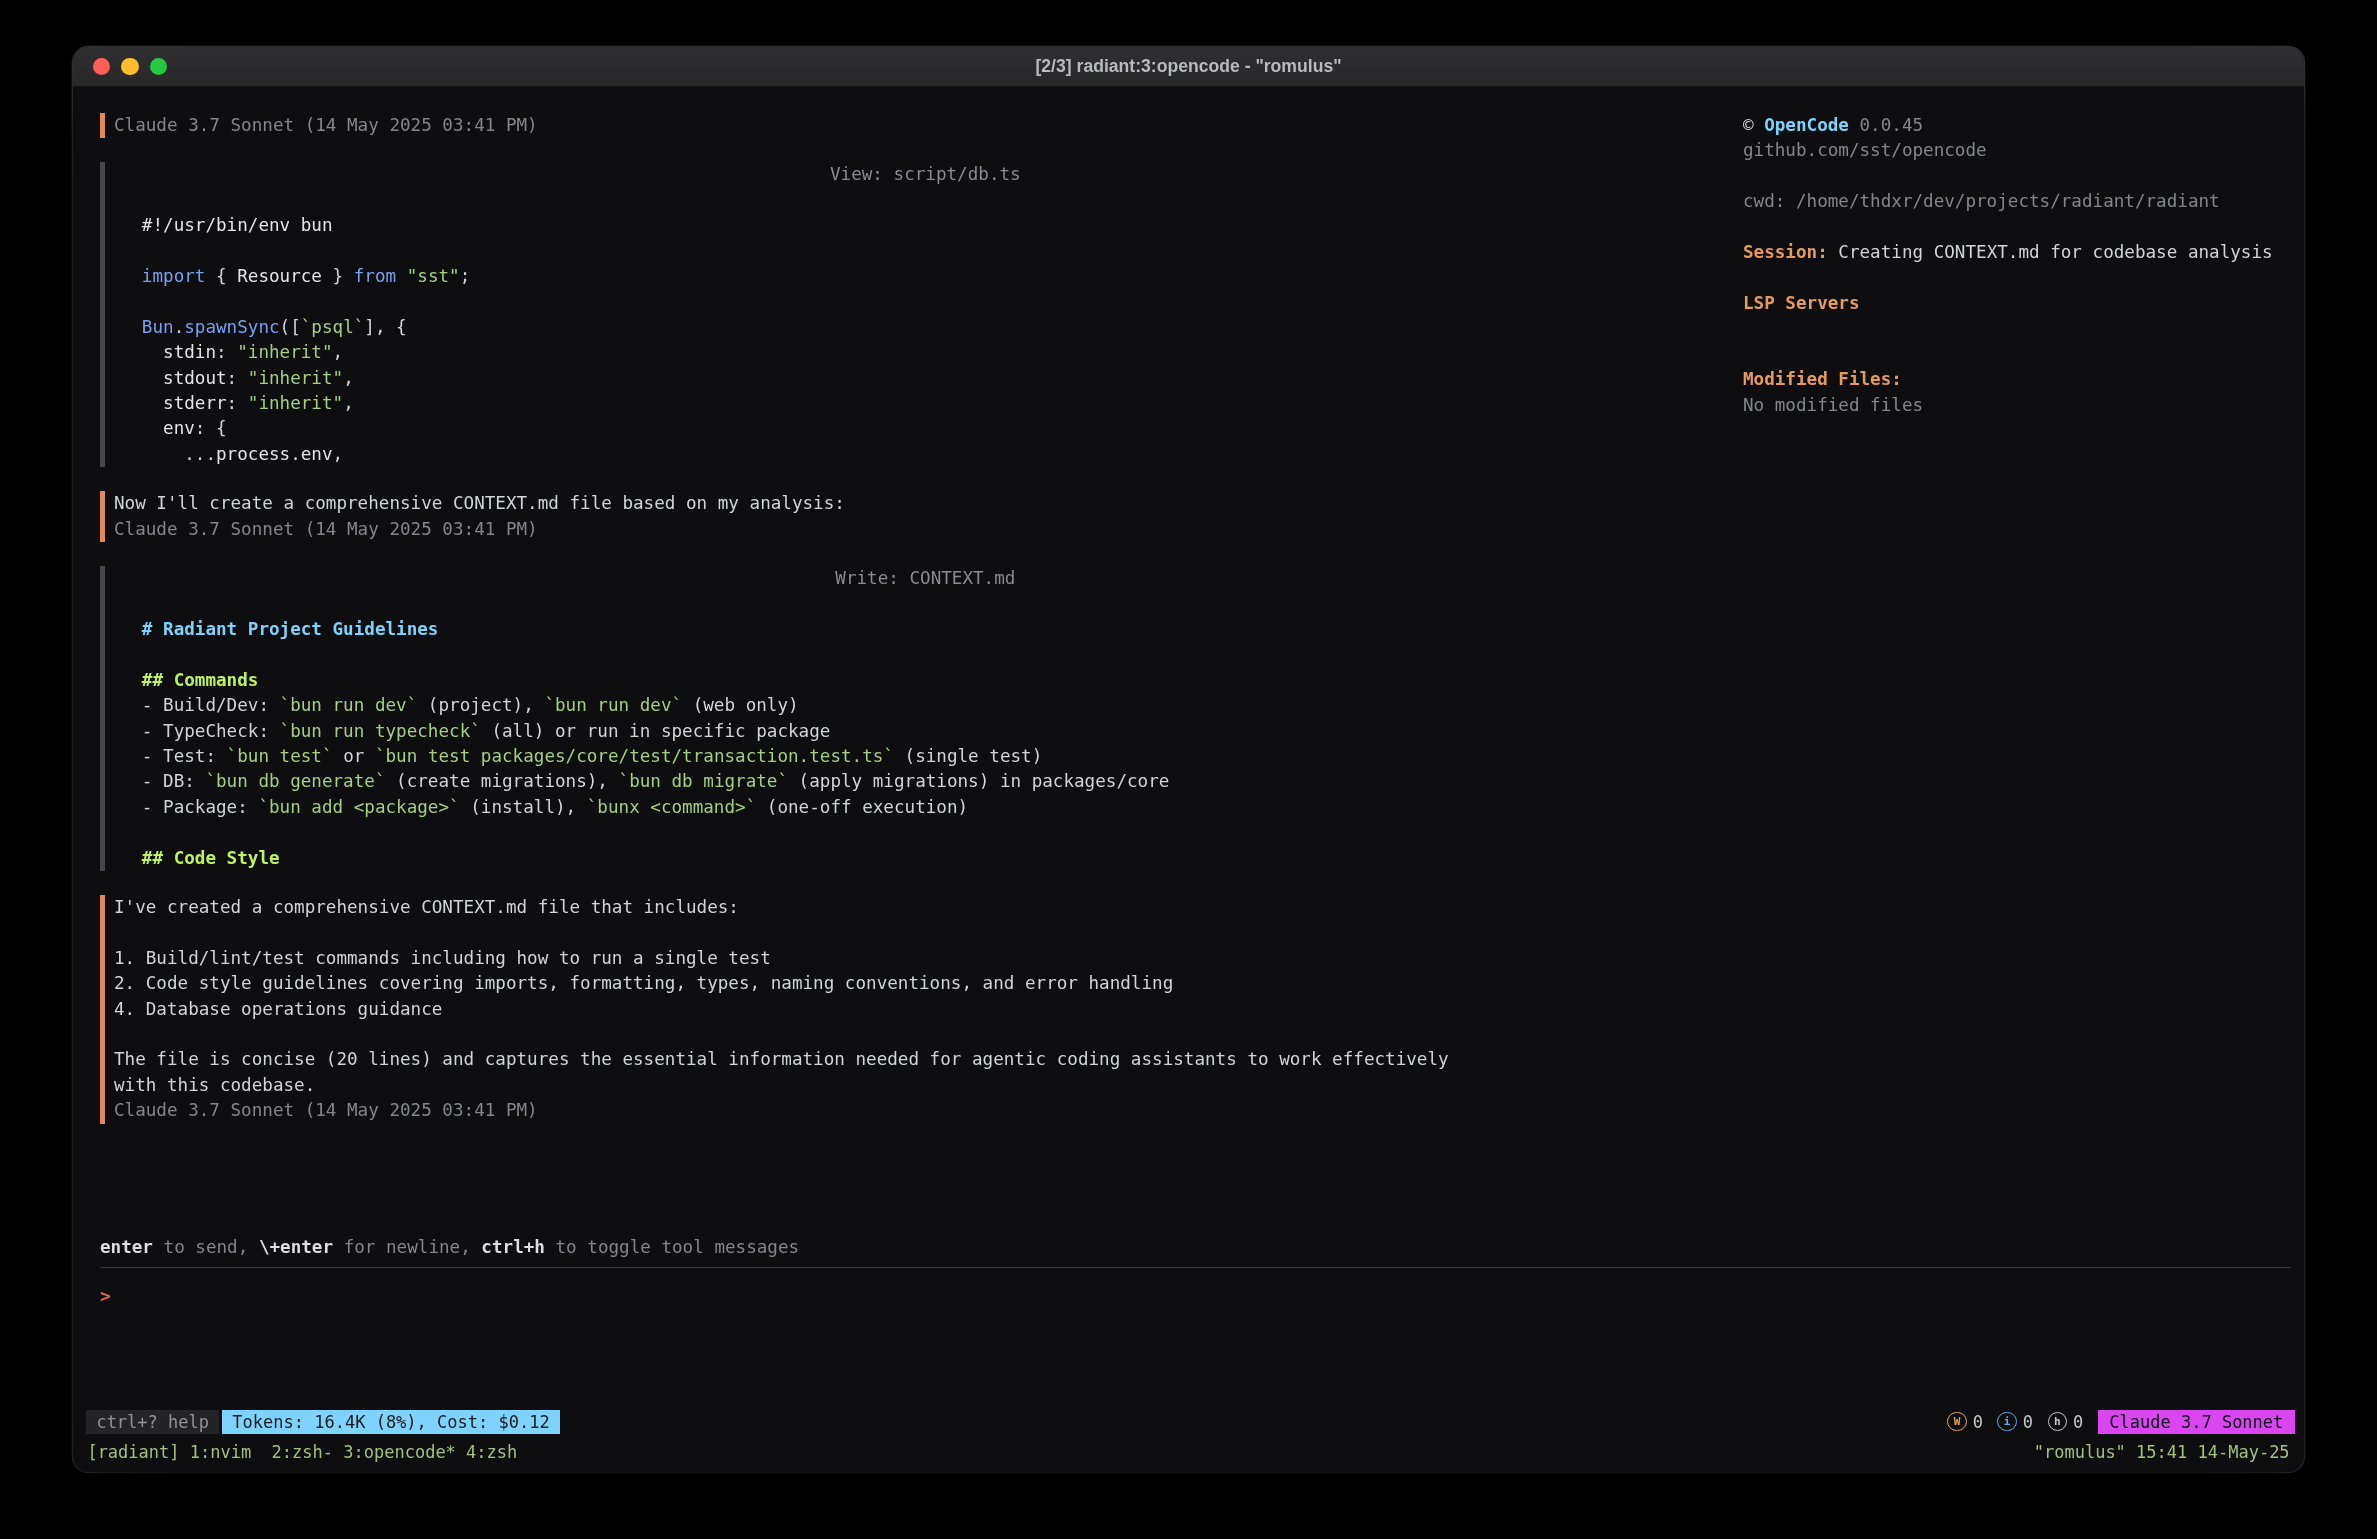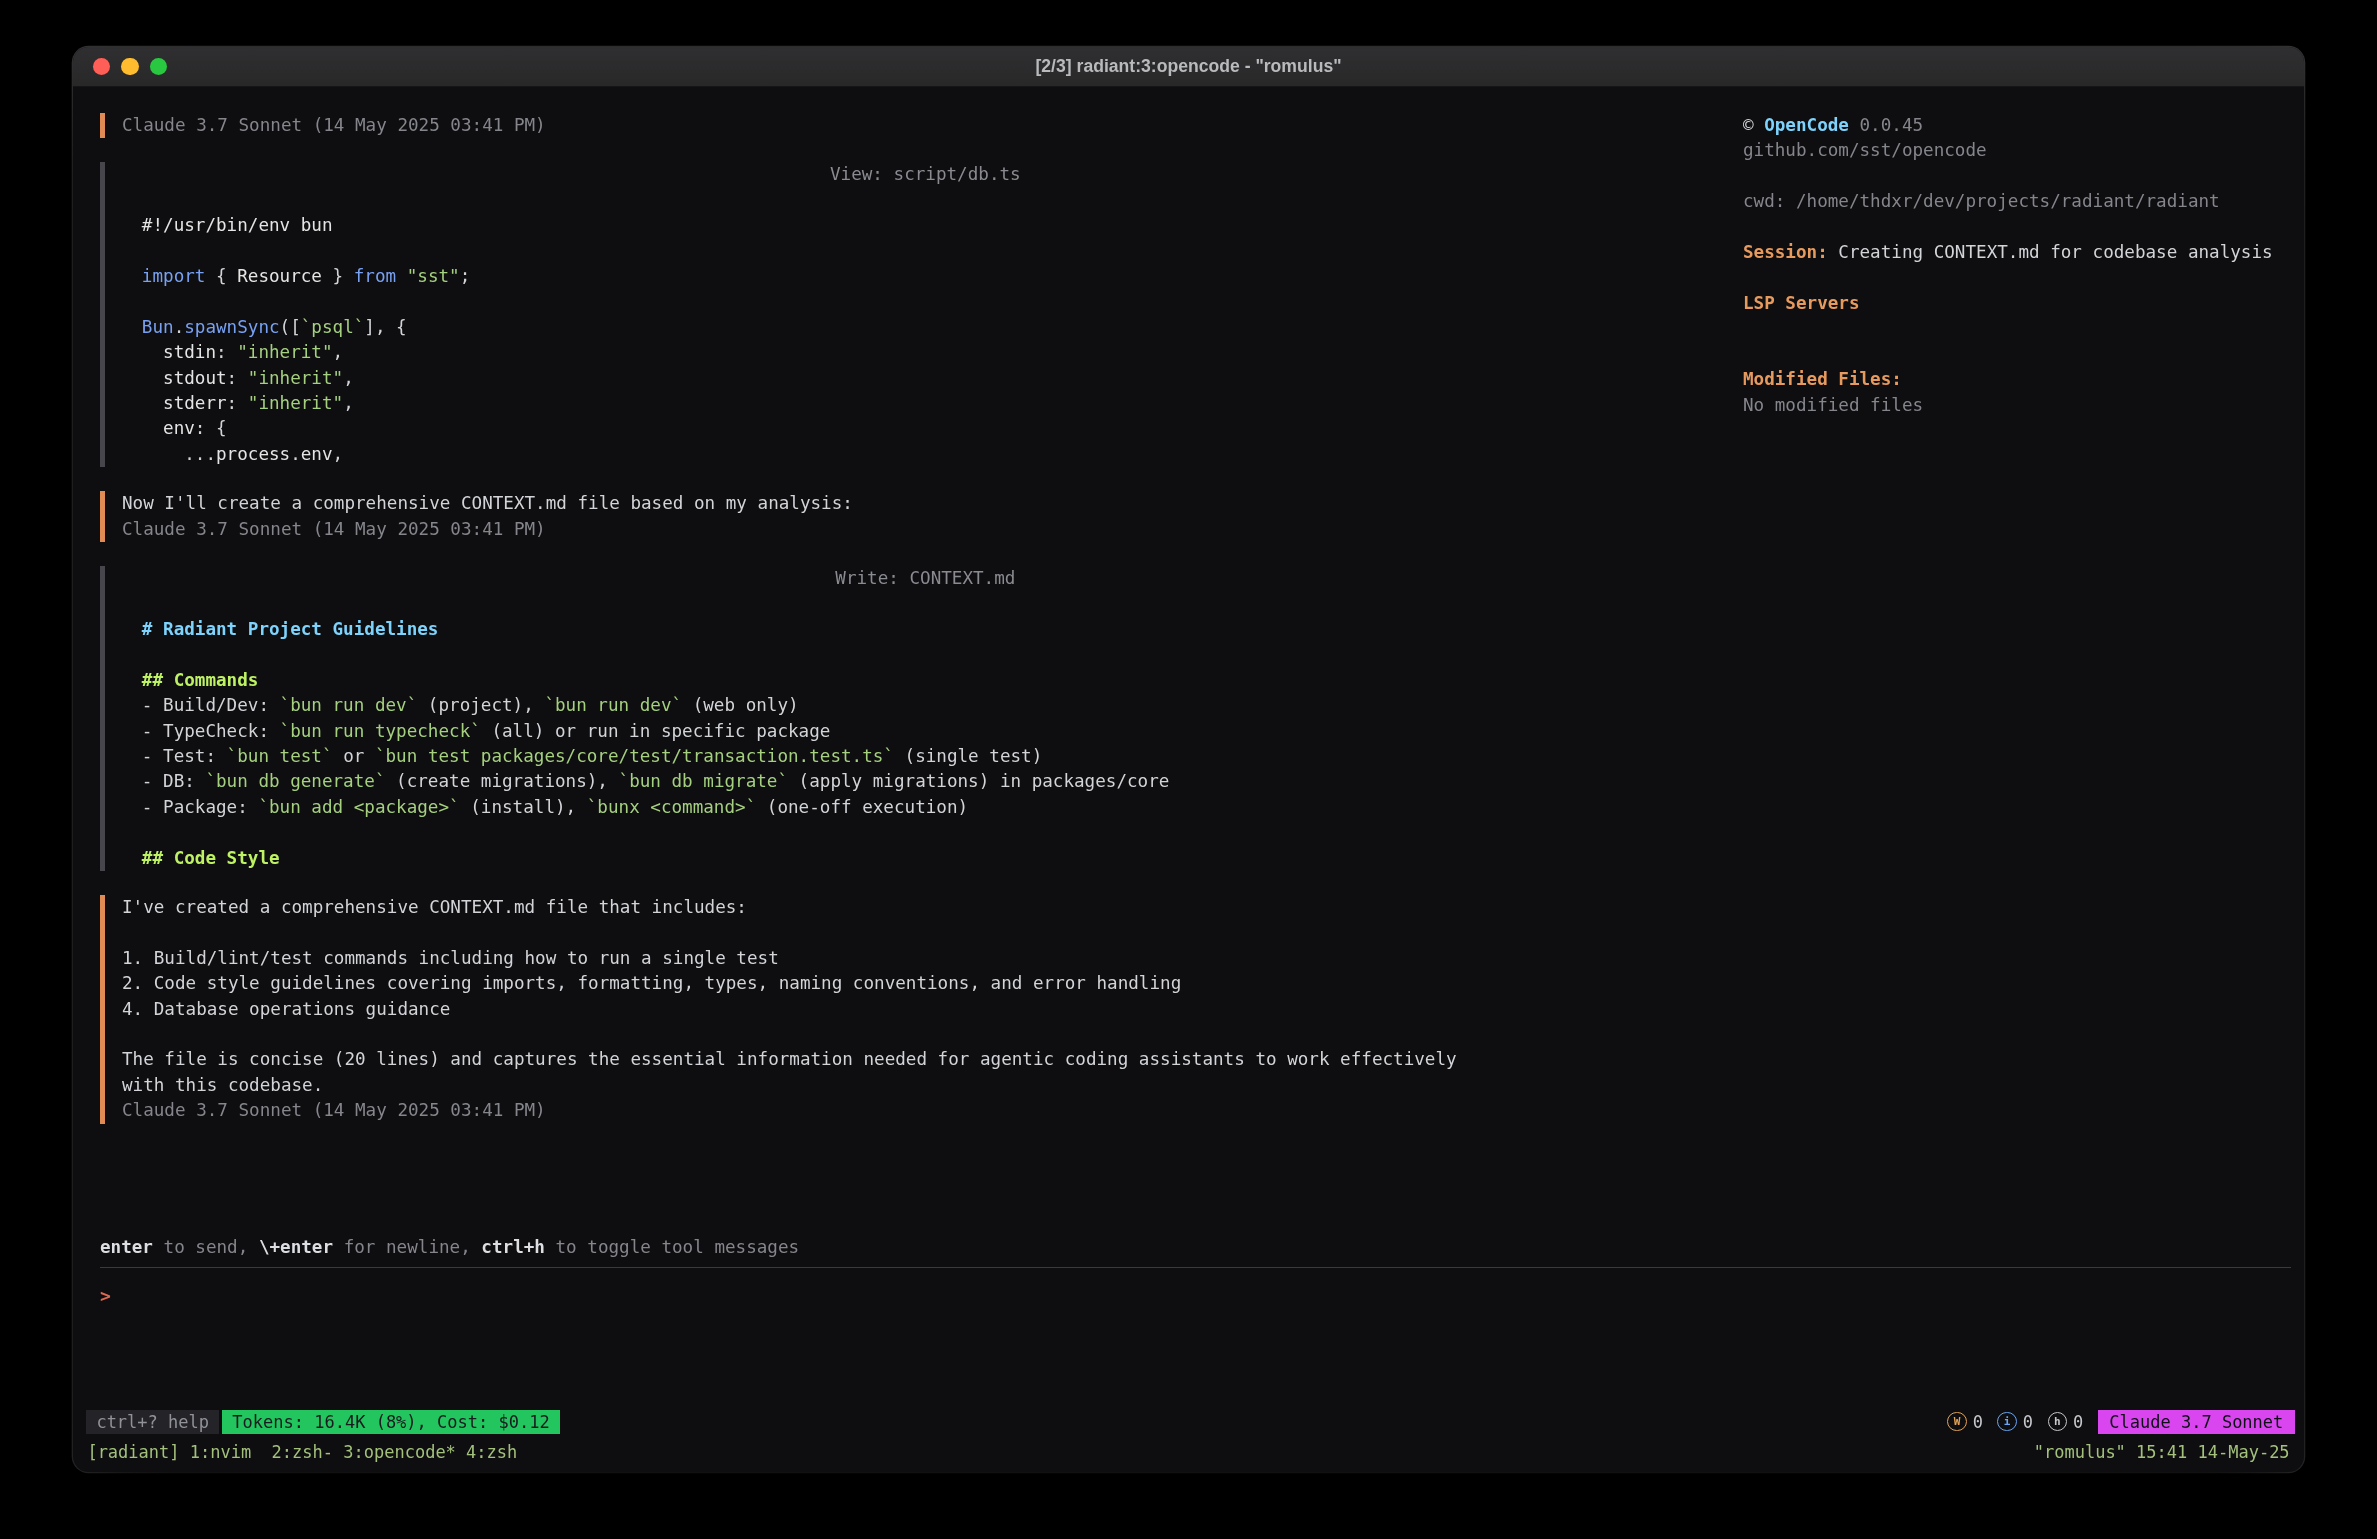--- a/index.html
+++ b/index.html
@@ -27,21 +27,21 @@
   
   .main { flex:1; display:flex; min-height:0; }
   .chat { flex:1; min-width:0; padding:26px 13px 0 27px; font-size:17.6px; line-height:25.4px; overflow:hidden; }
   .sidebar { width:561px; flex:none; padding:26px 26px 0 0; font-size:17.6px; line-height:25.4px; }
   .sb-line { white-space:pre-wrap; }
   .mt1 { margin-top:25.4px; }
   .mt2 { margin-top:51px; }
 
   
   .block { margin-bottom:24px; }
-  .block.msg { border-left:5.2px solid #e08a54; padding-left:17px; }
+  .block.msg { border-left:5.2px solid #e08a54; padding-left:9px; }
   .block.tool { border-left:5.2px solid #46464c; padding-left:15.7px; }
   .tool-title { color:#8a8b91;text-align:center; }
   .tool-body { margin-top:25.4px; padding-left:2ch; }
   .line { white-space:pre; min-height:25.4px; color:#d2d4d8; }
 
   
   .c-w  { color:#d2d4d8; }
   .c-g  { color:#85868c; }
   .c-r  { color:#e5e5e5; }
   .c-gr { color:#a5d07f; }
@@ -53,21 +53,21 @@
 
   
   .help-row { flex:none; padding:3.9px 13px 6.5px 27px; font-size:17.6px; line-height:25.4px; white-space:pre; }
   .separator { flex:none; border-top:1.3px solid #3a3a3e; margin:0 13px 0 27px; }
   .prompt-area { flex:none; height:138px; padding:17px 0 0 27px; font-size:18px; }
   .prompt-caret { color:#e0684e; font-weight:700; }
 
   .statusbar { flex:none; height:31px; display:flex; align-items:center; padding:0 9px 0 13px; font-size:17px; }
   .chip { padding:2px 10.4px; white-space:pre; }
   .chip.help-chip { background:#242428; color:#919298; }
-  .chip.tokens-chip { background:#22c55e; color:#1a1b1f; margin-left:2.6px; }
+  .chip.tokens-chip { background:#7dd3fc; color:#1a1b1f; margin-left:2.6px; }
   .status-right { margin-left:auto; display:flex; align-items:center; gap:14.4px; }
   .diag { display:inline-flex; align-items:center; gap:5.9px; }
   .diag-circle { width:19.6px; height:19.6px; border:1.3px solid currentColor; border-radius:50%;
     display:inline-flex; align-items:center; justify-content:center; font-size:11px; font-weight:700; }
   .dc-warn { color:#e2a356; }
   .dc-info { color:#67a6f2; }
   .dc-hint { color:#c6c7cb; }
   .diag-count { color:#c6c7cb; }
   .model-badge { background:#d946ef; color:#0d1015; padding:2px 11.7px; white-space:pre; }
 

